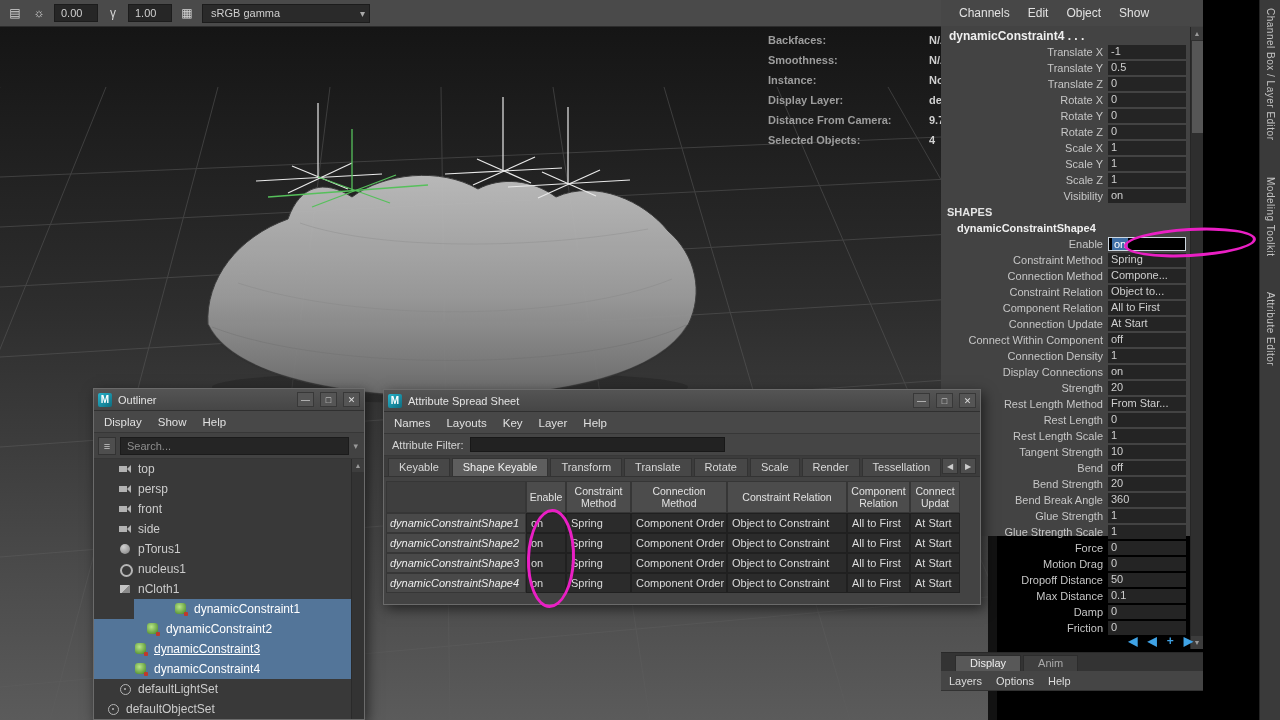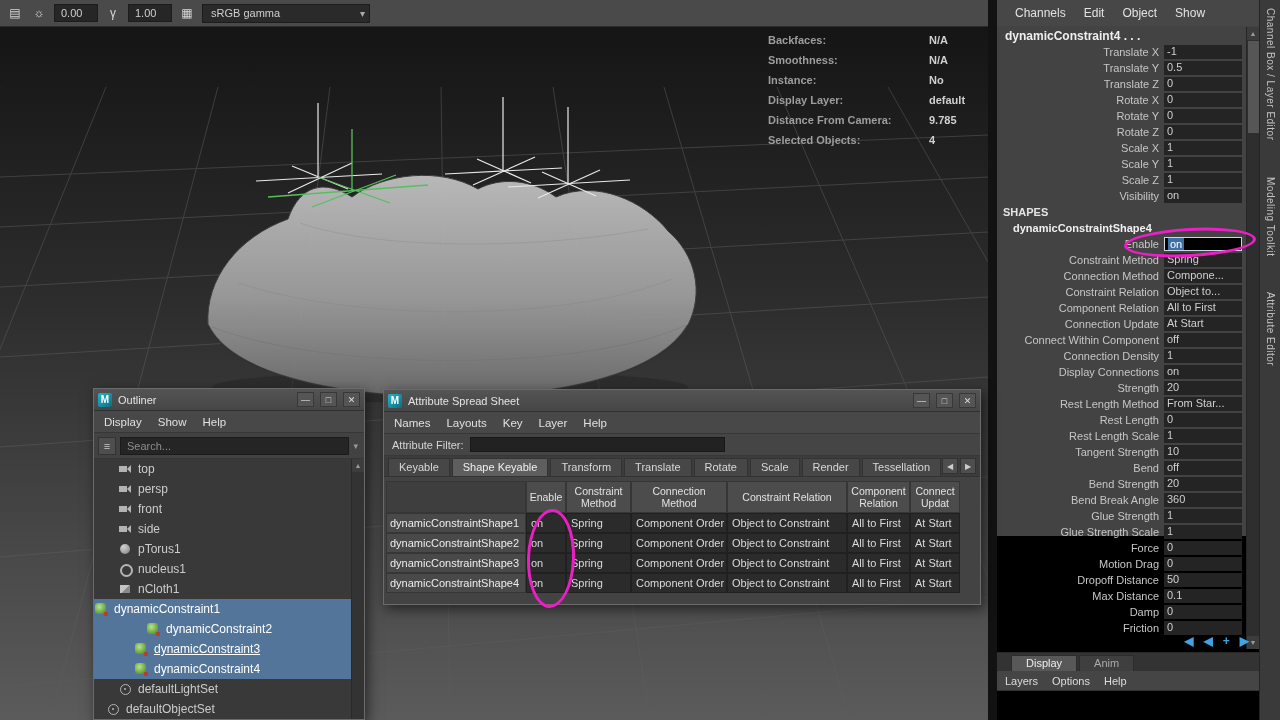--- a/index.html
+++ b/index.html
@@ -25,21 +25,21 @@
     background:linear-gradient(#151515, #2d2d2d 40%, #5b5b5b 100%); z-index:1; }
   #hud { position:absolute; left:768px; top:3px; }
   .hud-row { display:flex; height:20px; align-items:center; font-size:11px; font-weight:bold; }
   .hud-label { width:161px; color:#9d9d9d; }
   .hud-value { color:#d0d0d0; }
 
   #panel-divider { position:absolute; left:988px; top:0; width:9px; height:720px;
     background:#121212; z-index:2; }
 
   
-  #right-panel { position:absolute; left:997px; top:0; width:262px; height:536px;
+  #right-panel { position:absolute; left:941px; top:0; width:262px; height:536px;
     background:#434343; z-index:3; }
   #cb-menus { height:26px; display:flex; gap:18px; align-items:center;
     padding-left:18px; font-size:12px; color:#e2e2e2; background:#474747; }
   #cb-title { font-weight:bold; color:#efefef; font-size:12px; padding:3px 0 2px 8px; }
   #cb-rows { position:absolute; top:44px; left:0; width:249px; }
   .cb-row { height:16px; display:flex; align-items:center; justify-content:flex-end;
     padding-right:4px; }
   .cb-label { font-size:11px; color:#c6c6c6; margin-right:5px; white-space:nowrap; }
   .cb-value { flex:0 0 78px; width:78px; height:14px; background:#242424; color:#cfcfcf;
     font-size:11px; line-height:13px; padding:0 3px; overflow:hidden; white-space:nowrap; }
@@ -149,21 +149,21 @@
   .ss-tab-arrow { width:16px; height:16px; background:#4e4e4e; border:1px solid #333;
     color:#ccc; font-size:8px; display:flex; align-items:center; justify-content:center; }
   #ss-grid { display:grid; grid-template-columns:140px 40px 65px 96px 120px 63px 50px;
     margin:4px 0 0 2px; }
   .ss-header-cell { height:32px; background:#4c4c4c; border:1px solid #363636;
     color:#e2e2e2; font-size:10.5px; line-height:1.15; display:flex; align-items:center;
     justify-content:center; text-align:center; padding:0 2px; overflow:hidden; }
   .ss-header-cell.blank { background:#3e3e3e; }
   .ss-name-cell { height:20px; background:#494949; border:1px solid #363636; color:#ededed;
     font-size:11px; display:flex; align-items:center; padding:0 3px; white-space:nowrap;
-    overflow:hidden; }
+    overflow:hidden;font-style:italic; }
   .ss-val-cell { height:20px; background:#2b2b2b; border:1px solid #202020; color:#dadada;
     font-size:11px; display:flex; align-items:center; padding:0 4px; white-space:nowrap;
     overflow:hidden; }
 
   
   .annot { position:absolute; border:3px solid #ea1fc4; border-radius:50%;
     z-index:100; pointer-events:none; }
   #annot-enable { left:1124px; top:228px; width:132px; height:29px; transform:rotate(-3deg); }
   #annot-column { left:527px; top:509px; width:48px; height:99px; transform:rotate(2deg); }
 </style>
@@ -497,21 +497,21 @@
         <span class="ol-label">pTorus1</span>
       </div>
       <div class="ol-item" style="padding-left: 24px;">
         <span class="ic ic-nucleus"></span>
         <span class="ol-label">nucleus1</span>
       </div>
       <div class="ol-item" style="padding-left: 24px;">
         <span class="ic ic-ncloth"></span>
         <span class="ol-label">nCloth1</span>
       </div>
-      <div class="ol-item selected" style="">
+      <div class="ol-item selected" style="padding-left: 40px; margin-left: 40px;">
         <span class="ic ic-constraint"></span>
         <span class="ol-label">dynamicConstraint1</span>
       </div>
       <div class="ol-item selected" style="padding-left: 52px;">
         <span class="ic ic-constraint"></span>
         <span class="ol-label">dynamicConstraint2</span>
       </div>
       <div class="ol-item selected" style="padding-left: 40px; text-decoration: underline;">
         <span class="ic ic-constraint"></span>
         <span class="ol-label">dynamicConstraint3</span>

